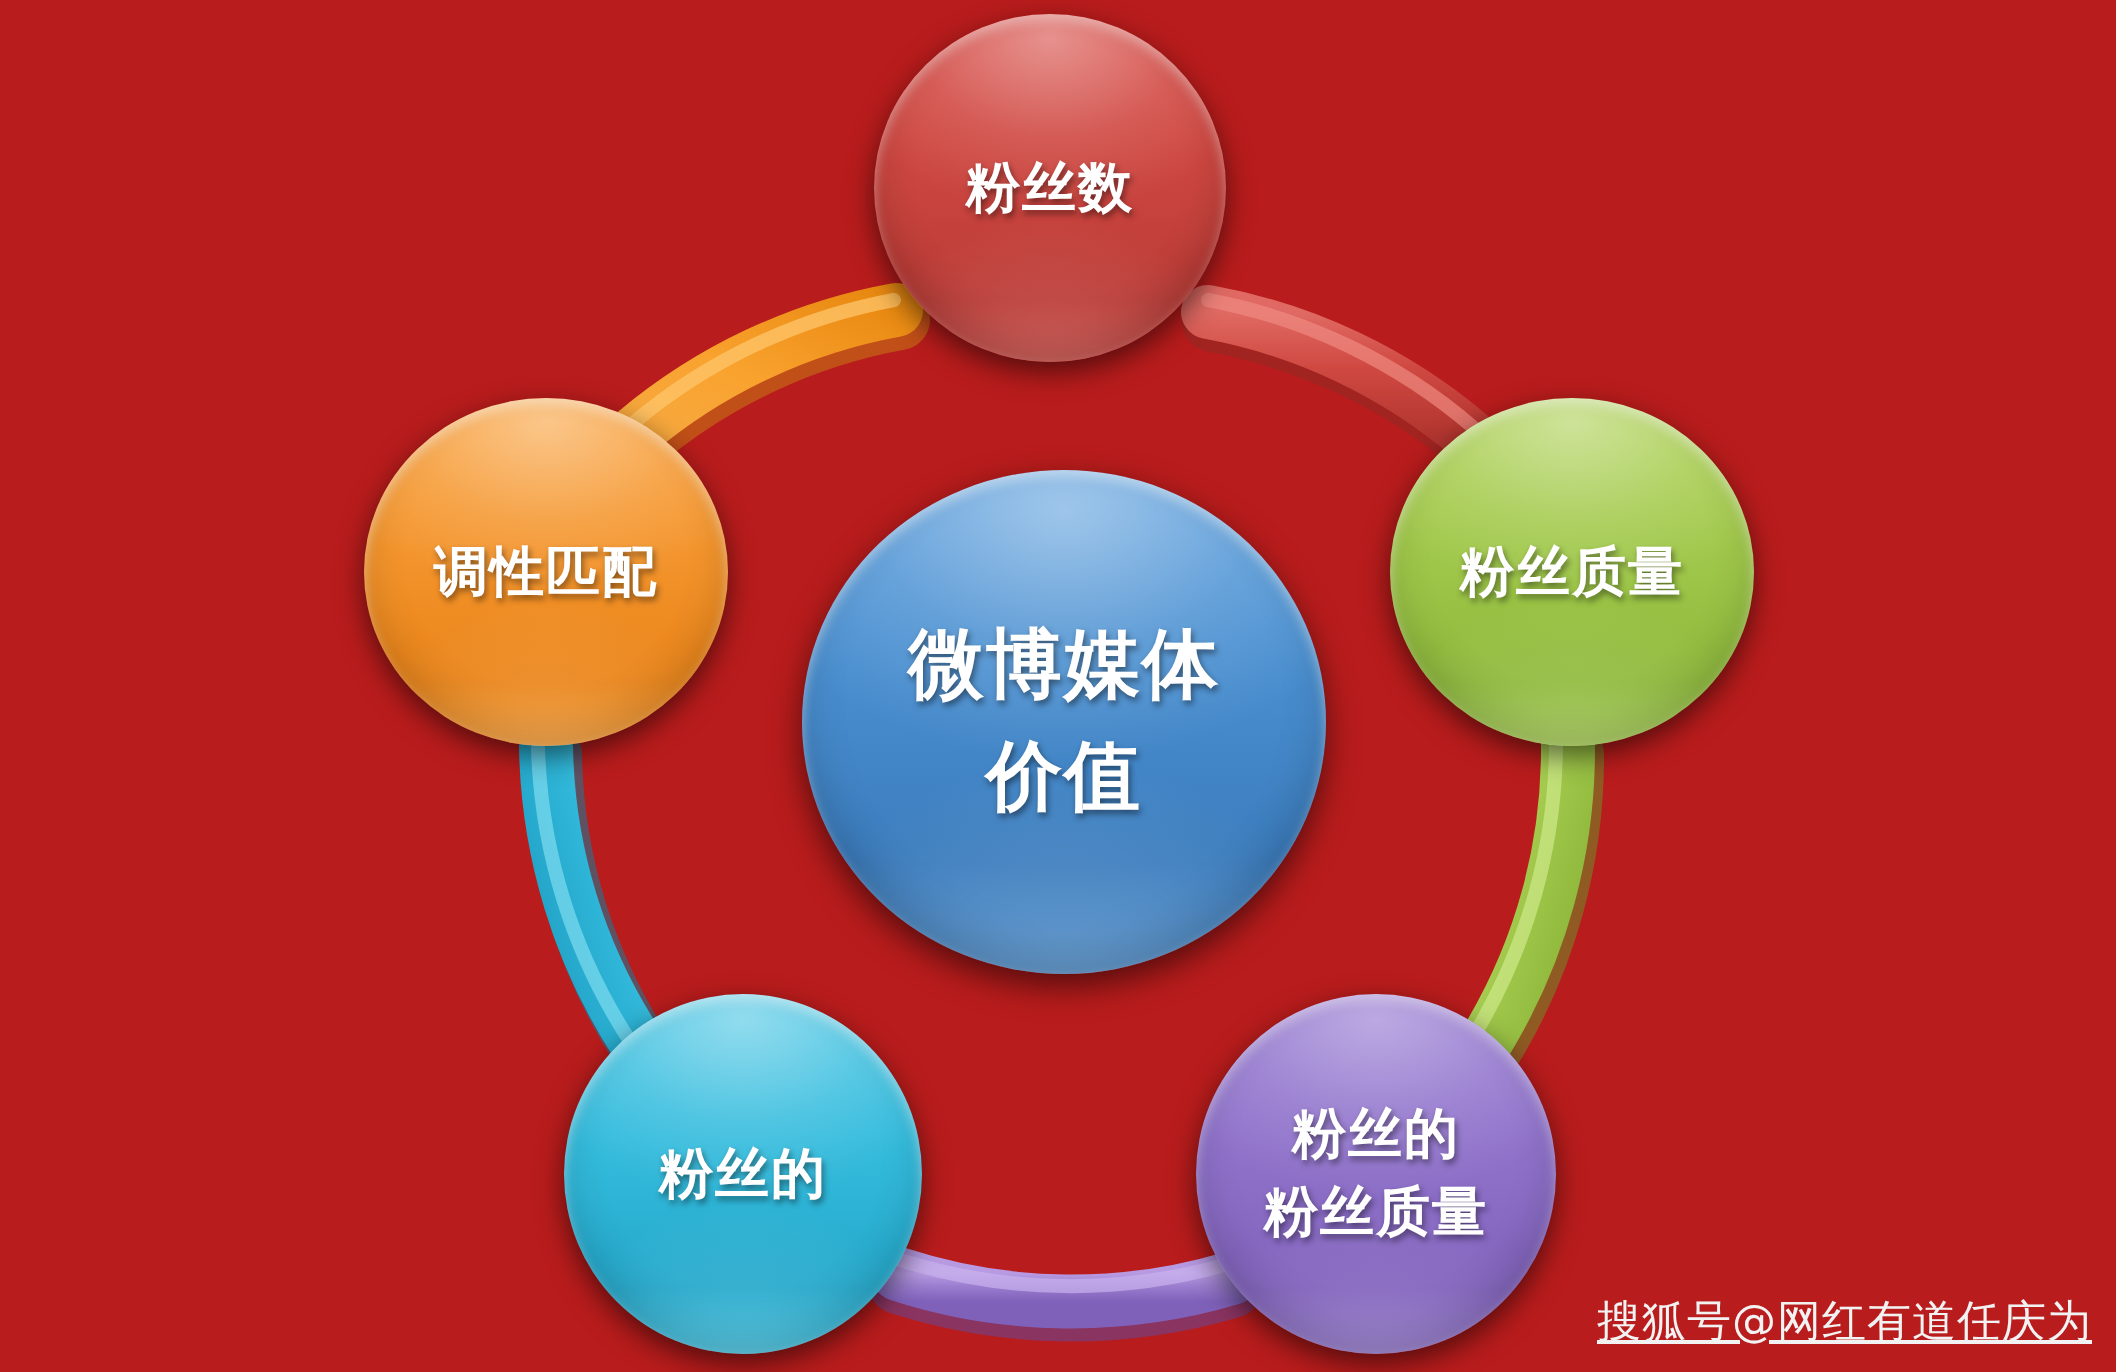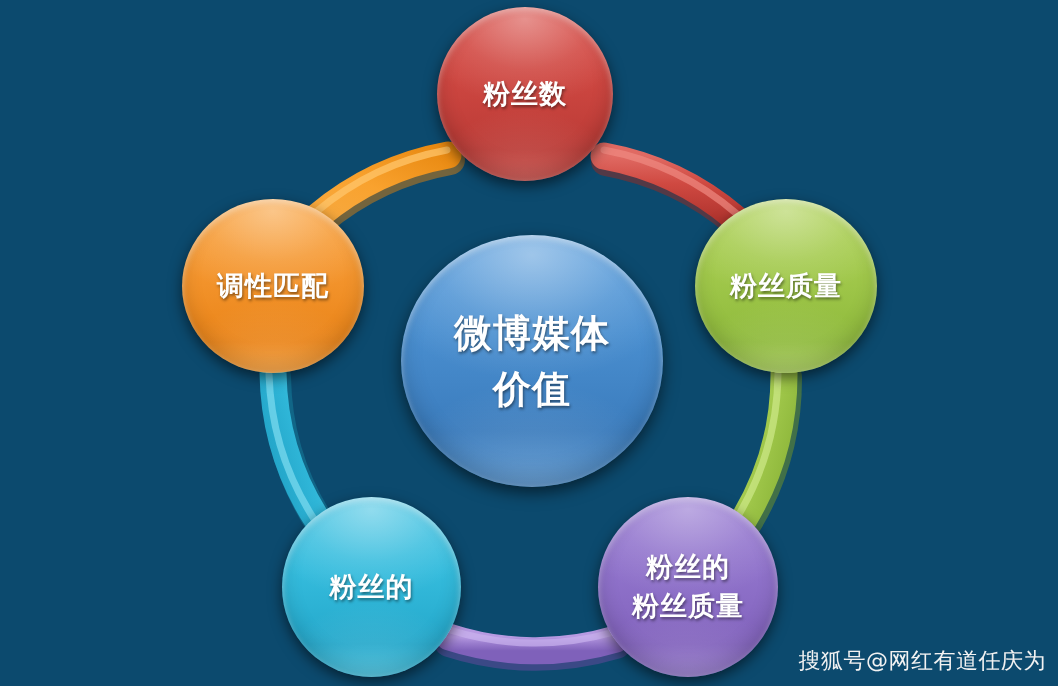--- a/index.html
+++ b/index.html
@@ -8,21 +8,21 @@
     padding: 0;
     background: #000000;
   }
   body {
     font-family: "Liberation Sans", "DejaVu Sans", sans-serif;
   }
   #stage {
     position: relative;
     width: 1058px;
     height: 686px;
-    background: #0c4a6e;
+    background: #b91c1c;
     overflow: hidden;
   }
   #ring-svg {
     position: absolute;
     left: 0;
     top: 0;
     width: 1058px;
     height: 686px;
   }
   .node {
@@ -129,20 +129,21 @@
 
   #watermark {
     position: absolute;
     right: 12px;
     bottom: 10px;
     color: #f2f2f2;
     font-size: 22px;
     font-family: "DejaVu Sans", "Liberation Sans", sans-serif;
     letter-spacing: 0.5px;
     white-space: nowrap;
+    text-decoration: underline;
   }
 </style>
 </head>
 <body>
 
 <div id="stage">
 
   <svg id="ring-svg" viewBox="0 0 1058 686">
     <defs>
       <linearGradient id="g-red" x1="0" y1="0" x2="0" y2="1">

